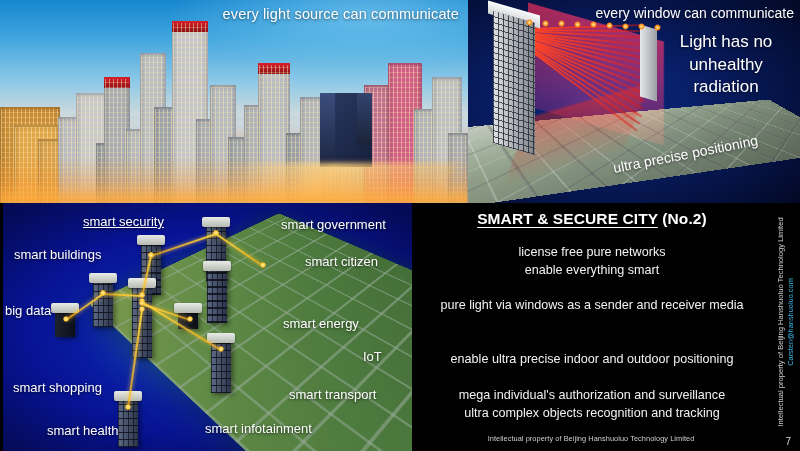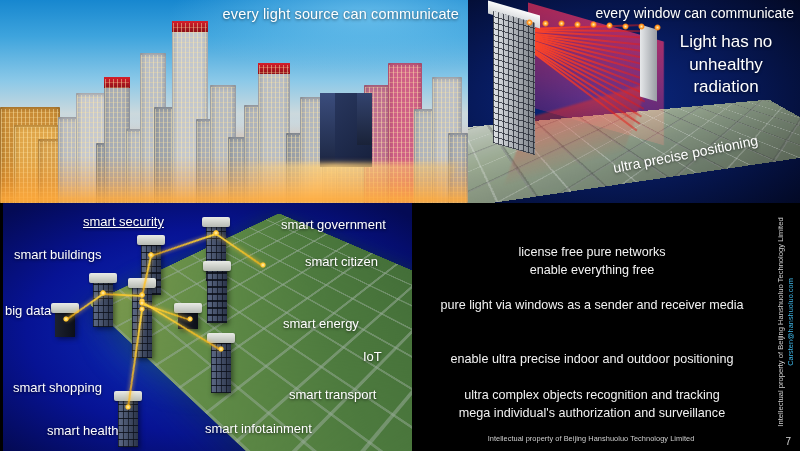--- a/index.html
+++ b/index.html
@@ -361,34 +361,37 @@
         <div class="lbl" style="left: 283px; top: 113px;">smart energy</div>
         <div class="lbl" style="left: 363px; top: 146px;">IoT</div>
         <div class="lbl" style="left: 13px; top: 177px;">smart shopping</div>
         <div class="lbl" style="left: 289px; top: 184px;">smart transport</div>
         <div class="lbl" style="left: 47px; top: 220px;">smart health</div>
         <div class="lbl" style="left: 189px; top: 218px; margin-left: 16px;">smart infotainment</div>
       </div>
   </div>
 
   <div class="panel-text">
+    <div class="sc-title">
+      <span class="u">SMART &amp; SECURE CITY</span><span> (No.2)</span>
+    </div>
 
     <div class="body-block blk1" id="blk1">
         <div>license free pure networks</div>
-        <div>enable everything free</div>
+        <div>enable everything smart</div>
       </div>
     <div class="body-block blk2" id="blk2">
         <div>pure light via windows as a sender and receiver media</div>
       </div>
     <div class="body-block blk3" id="blk3">
         <div>enable ultra precise indoor and outdoor positioning</div>
       </div>
     <div class="body-block blk4" id="blk4">
+        <div>mega individual's authorization and surveillance</div>
         <div>ultra complex objects recognition and tracking</div>
-        <div>mega individual's authorization and surveillance</div>
       </div>
 
     <div class="vwrap">
       <div class="vcol">
         <div style="color:#cfcfcf;font-size:7.6px;">Intellectual property of Beijing Hanshuoluo Technology Limited</div>
         <div style="color:#3fb7e8;font-size:7.4px;">Carsten@hanshuoluo.com</div>
       </div>
     </div>
 
     <div class="credit">Intellectual property of Beijing Hanshuoluo Technology Limited</div>

